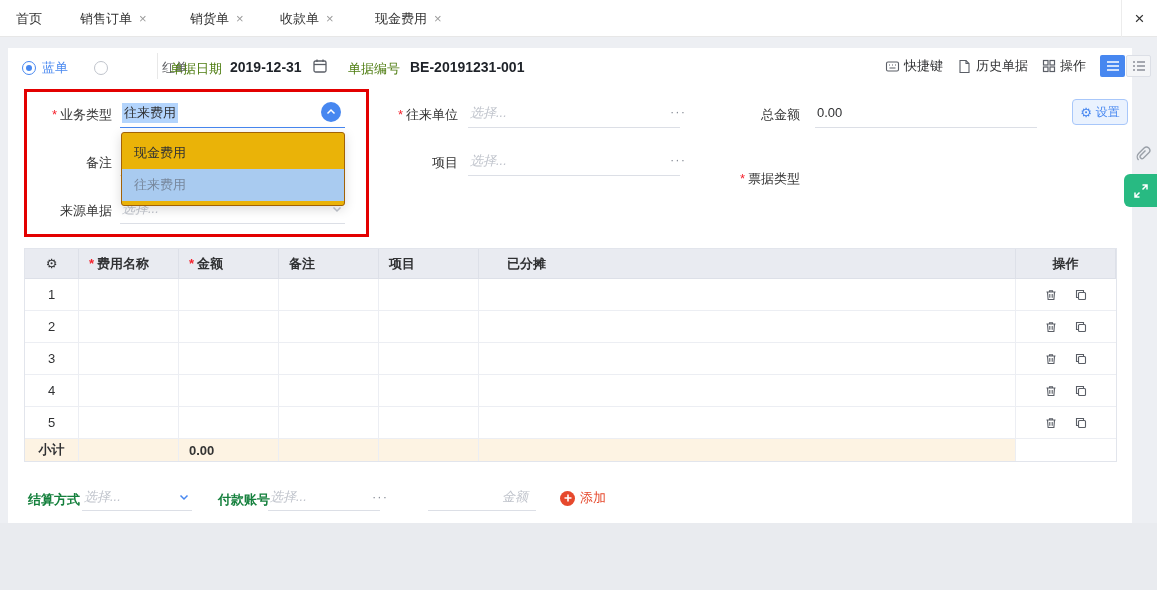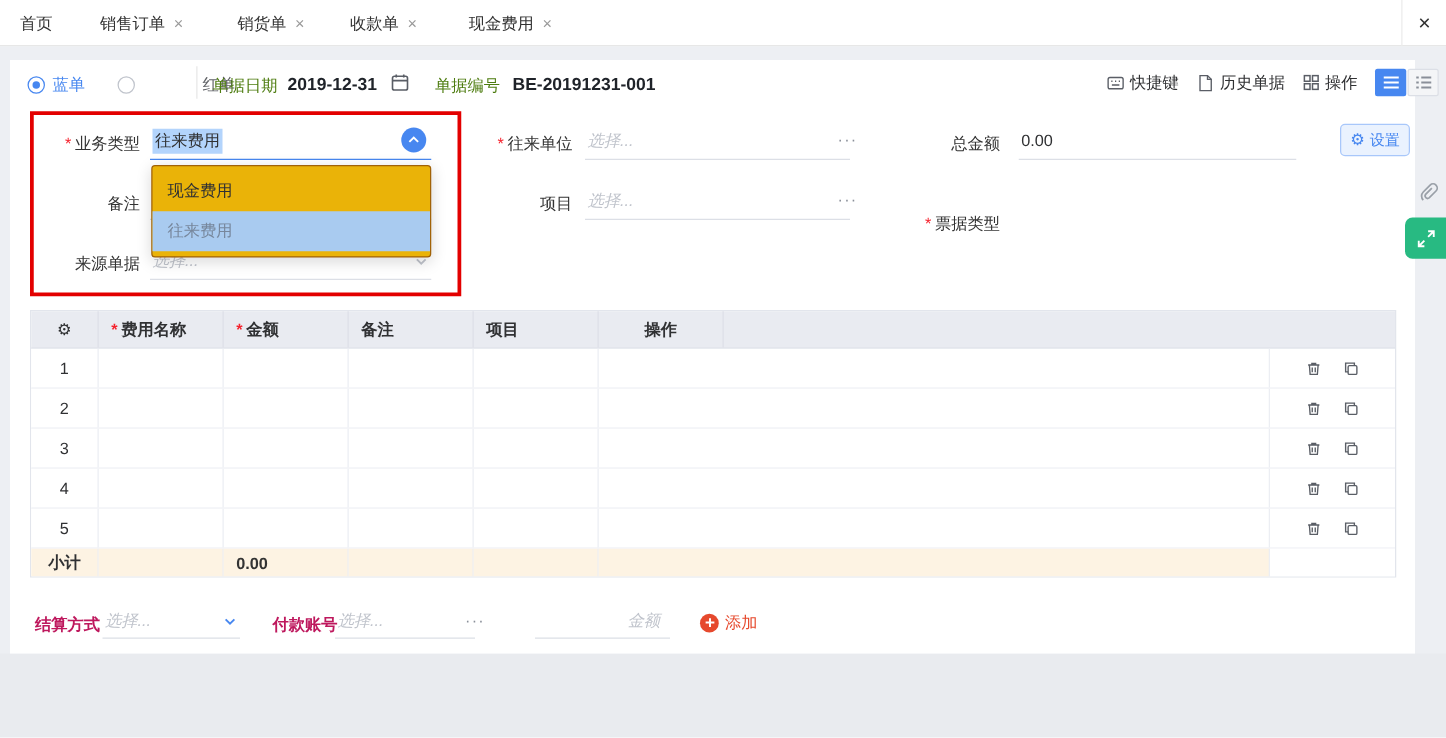--- a/index.html
+++ b/index.html
@@ -66,21 +66,21 @@
   .c1 { width:100px; } .c2 { width:100px; } .c3 { width:100px; } .c4 { width:100px; }
   .c5 { flex:1; }
   .trow.header .c5 { padding-left:28px; }
   .c6 { width:100px; justify-content:center; gap:16px; border-right:none; }
   .trow.subtotal { height:22px; border-bottom:none; font-weight:bold; }
   .trow.subtotal .tcell { background:var(--subtotal-bg,#fdf3e3);text-align:center; }
   .trow.subtotal .c6 { background:#fff; }
   .rowicon { display:inline-flex; cursor:pointer; color:#5a5e66; }
 
   
-  .pay-label { position:absolute; font-size:13px; font-weight:bold; color:#be185d; }
+  .pay-label { position:absolute; font-size:13px; font-weight:bold; color:#15803d; }
   .add-btn { position:absolute; display:flex; align-items:center; gap:5px; color:var(--add-orange,#e6492d); font-size:13px; cursor:pointer; }
   .add-circle { width:15px; height:15px; border-radius:50%; background:var(--add-orange,#e6492d); display:flex; align-items:center; justify-content:center; }
 
   
   .footer { position:absolute; left:0; top:542px; width:1157px; height:48px; background:#fff; box-shadow:0 -3px 8px rgba(0,0,0,0.07); z-index:30; }
   .btn-discard { position:absolute; left:879px; top:9px; width:83px; height:32px; background:#fff; border:1px solid #dcdfe6; border-radius:4px; font-size:13px; color:#303133; display:flex; align-items:center; justify-content:center; cursor:pointer; }
   .btn-save { position:absolute; left:974px; top:9px; width:142px; height:32px; background:var(--accent-blue,#4787f0); border:none; border-radius:4px; font-size:13px; color:#fff; display:flex; align-items:center; justify-content:center; gap:8px; cursor:pointer; }
 
   svg { display:block; }
 </style>
@@ -267,20 +267,23 @@
       <div class="tcell c2">
           <span class="req">*</span>
           <span>金额</span>
         </div>
       <div class="tcell c3">
           <span>备注</span>
         </div>
       <div class="tcell c4">
           <span>项目</span>
         </div>
+      <div class="tcell c5">
+          <span>已分摊</span>
+        </div>
       <div class="tcell c6">
           <span>操作</span>
         </div>
     </div>
 
     <div class="trow">
       <div class="tcell c0">1</div>
       <div class="tcell c1"></div>
       <div class="tcell c2"></div>
       <div class="tcell c3"></div>

